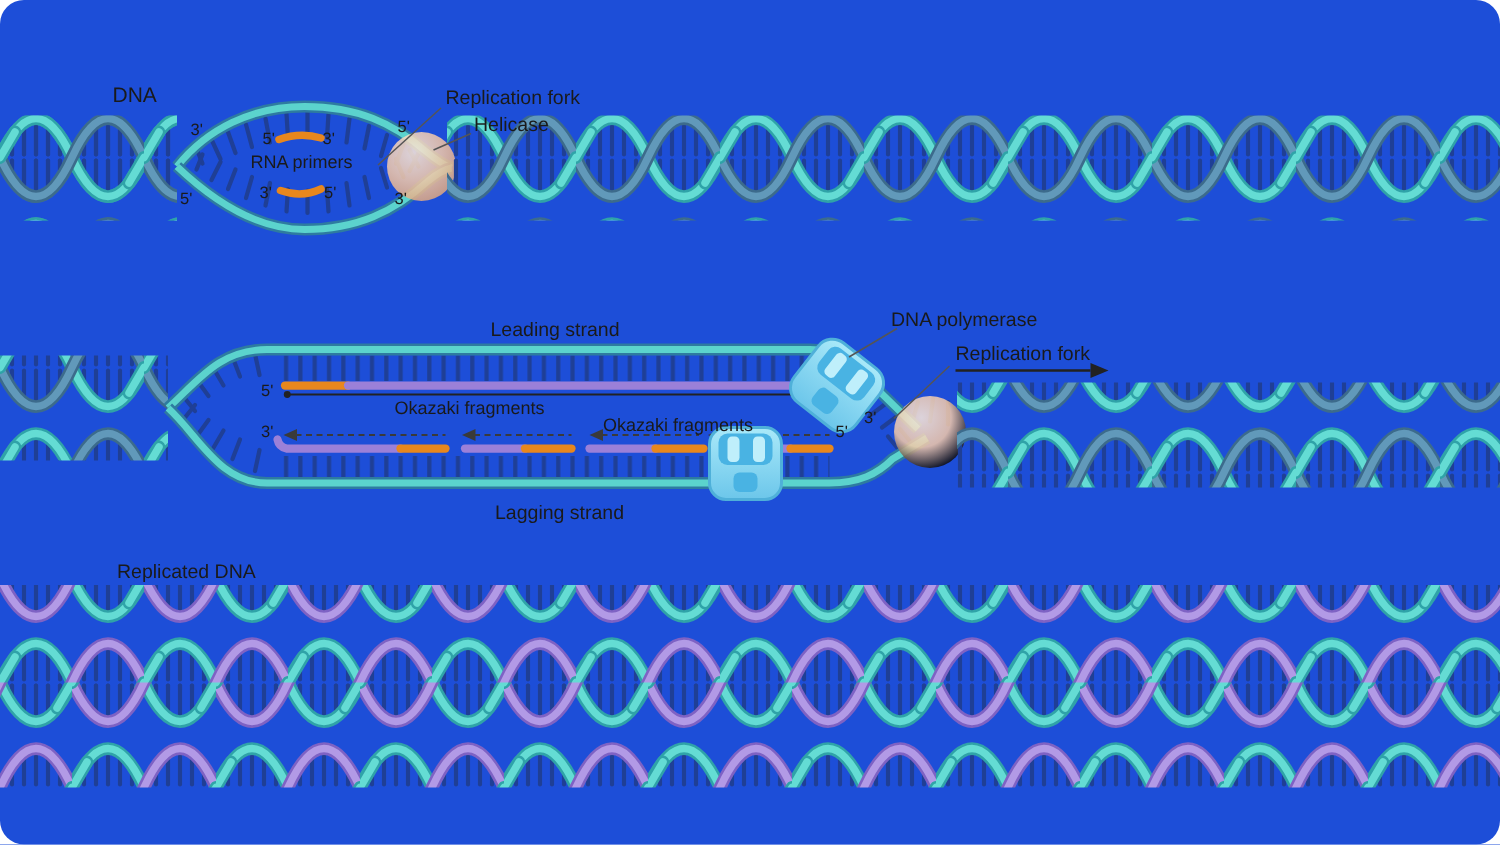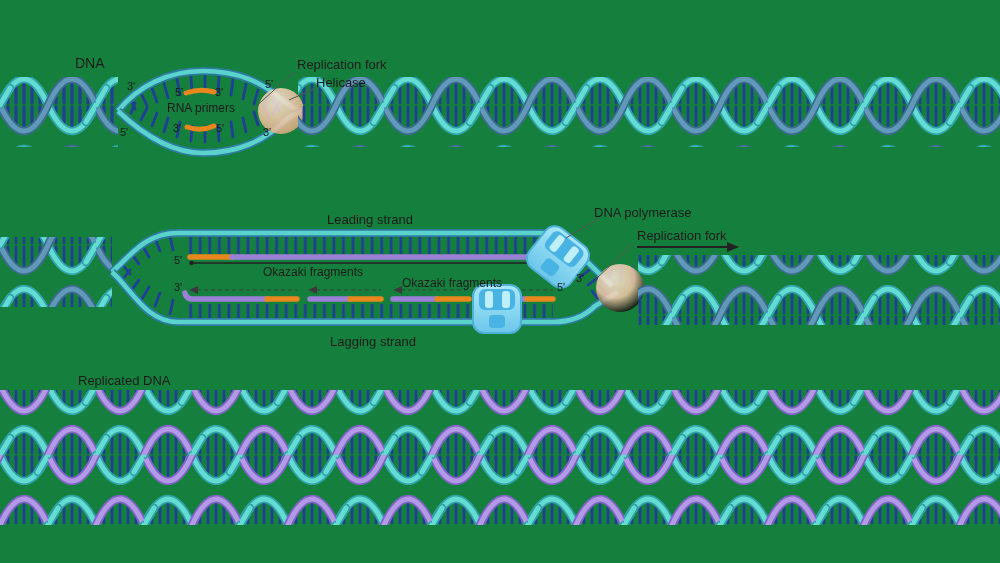--- a/index.html
+++ b/index.html
@@ -1,17 +1,17 @@
 <!DOCTYPE html>
 <html><head>
 <meta charset="utf-8">
 <style>
   html,body{margin:0;padding:0;}
   body{font-family:"Liberation Sans", sans-serif;}
-  .stage{position:relative;width:1000px;height:563px;background:#15803d;overflow:hidden;}
+  .stage{position:relative;width:1000px;height:563px;background:#1d4ed8;overflow:hidden;border-radius:16px;}
   svg{display:block;}
   text{font-family:"Liberation Sans", sans-serif;fill:#1a1a1a;}
   .lbl{font-size:13px;}
   .lbl-sm{font-size:12px;}
   .prime{font-size:11px;}
 </style>
 </head>
 <body>
 
 <div class="stage">

